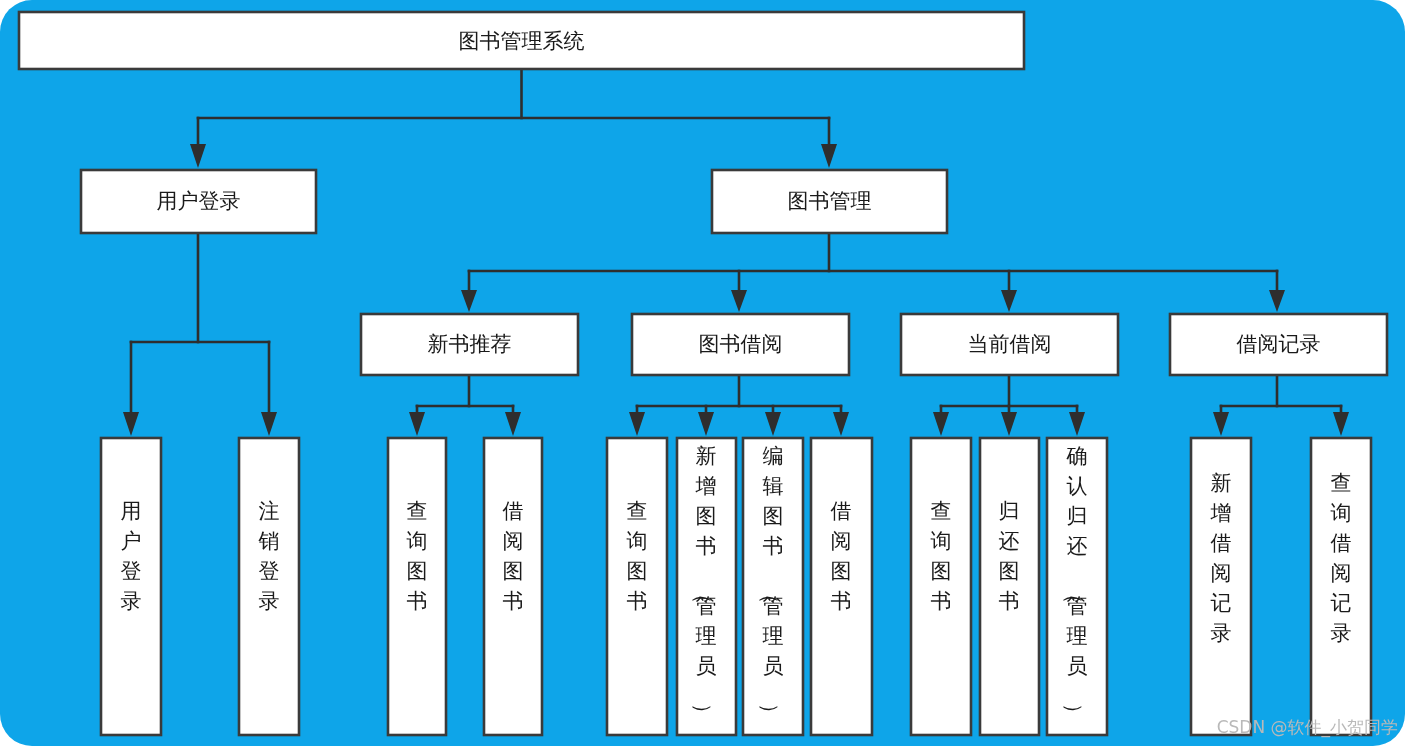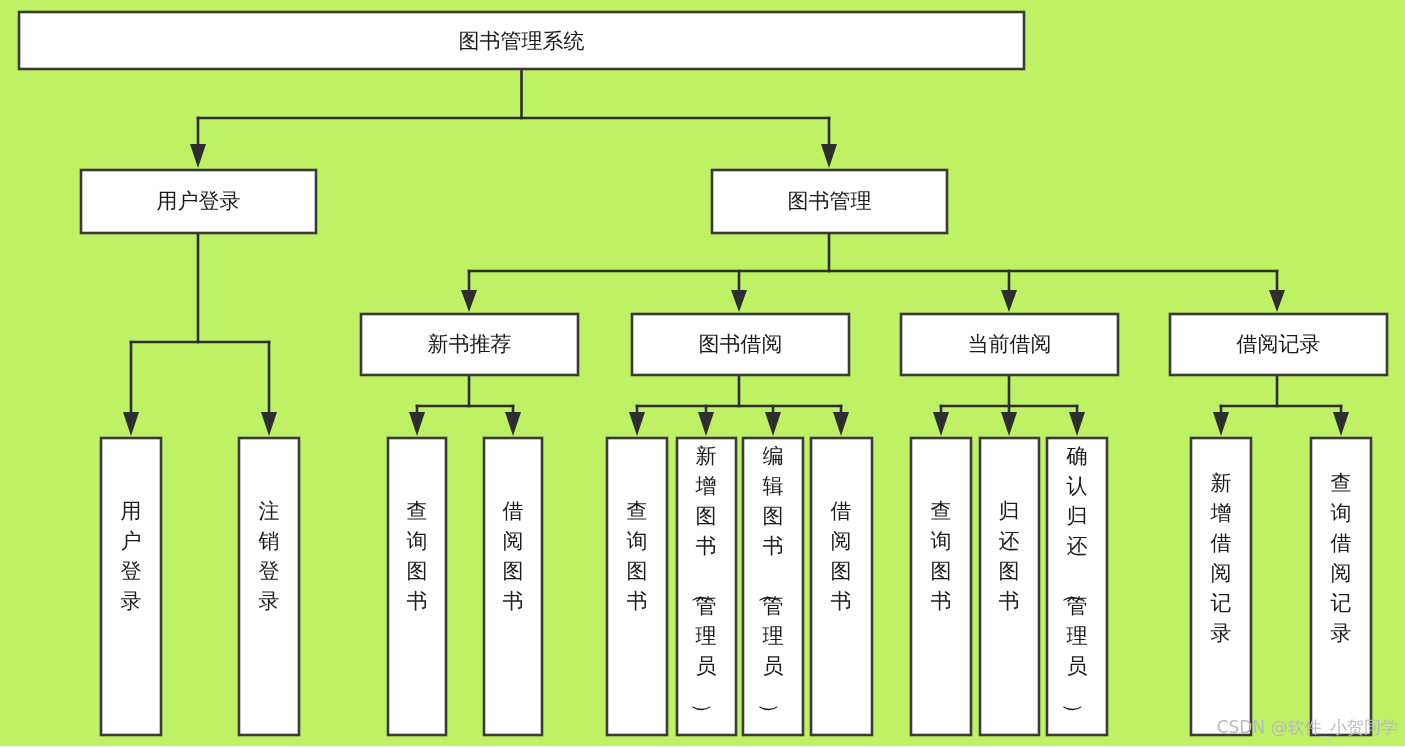--- a/index.html
+++ b/index.html
@@ -8,22 +8,23 @@
     padding: 0;
     background: #ffffff;
   }
   body {
     font-family: "DejaVu Sans", "Liberation Sans", sans-serif;
   }
   #diagram-root {
     position: relative;
     width: 1405px;
     height: 746px;
-    background: #bef264;
+    background: #0ea5e9;
     overflow: hidden;
+    border-radius: 32px;
   }
   svg#tree-svg {
     position: absolute;
     left: 0;
     top: 0;
     width: 1405px;
     height: 747px;
     display: block;
   }
   .node-box {

